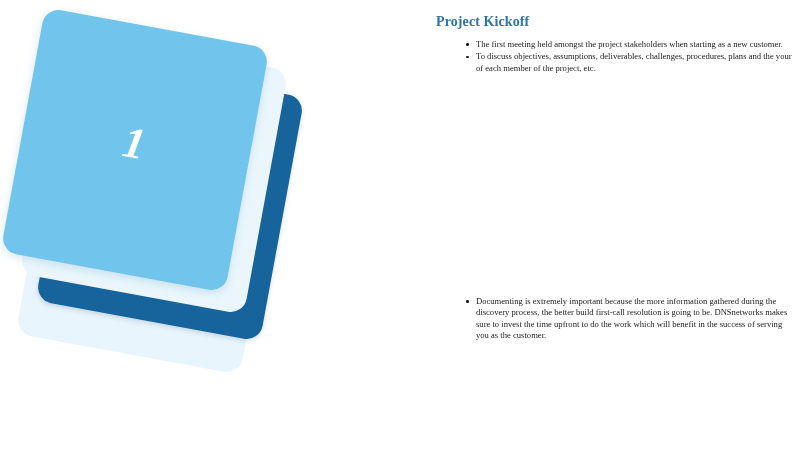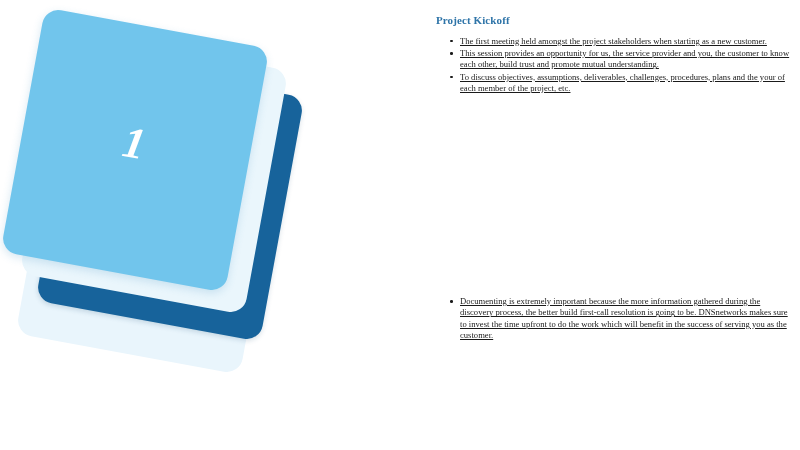--- a/index.html
+++ b/index.html
@@ -107,41 +107,40 @@
     width: 356px;
   }
   .section-kickoff   { top: 14px; }
   .section-discovery { top: 296px; }
 
   .section-heading {
     margin: 0 0 9px 0;
     color: #2e74a8;
     font-family: "Liberation Serif", "DejaVu Serif", serif;
     font-weight: 700;
-    font-size: 11px;
+    font-size: 14px;
     line-height: 1.15;
     letter-spacing: 0.1px;
   }
 
   .bullet-list {
     margin: 0;
     padding: 0 0 0 24px;
     list-style: none;
   }
 
   .bullet-item {
     position: relative;
-    margin: 0 0 1px 0;
+    margin: 0 0 1px 16px;
     padding: 0 0 0 0;
     color: #1a1a1a;
     font-family: "Liberation Serif", "DejaVu Serif", serif;
     font-size: 8.6px;
     line-height: 1.32;
     text-align: left;
-    text-decoration: underline;
   }
 
   .bullet-item::before {
     content: "";
     position: absolute;
     left: -10px;
     top: 4.2px;
     width: 2.6px;
     height: 2.6px;
     border-radius: 50%;
@@ -168,21 +167,20 @@
   </div>
 
   <div id="content">
 
     <div class="section section-kickoff">
 
       <h2 class="section-heading">Project Kickoff</h2>
 
       <ul class="bullet-list">
         <li class="bullet-item">The first meeting held amongst the project stakeholders when starting as a new customer.</li>
-        <li class="bullet-item">This session provides an opportunity for us, the service provider and you, the customer to know each other, build trust and promote mutual understanding.</li>
         <li class="bullet-item">To discuss objectives, assumptions, deliverables, challenges, procedures, plans and the your of each member of the project, etc.</li>
       </ul>
     </div>
 
     <div class="section section-discovery">
 
 
       <ul class="bullet-list">
         <li class="bullet-item">Documenting is extremely important because the more information gathered during the discovery process, the better build first-call resolution is going to be. DNSnetworks makes sure to invest the time upfront to do the work which will benefit in the success of serving you as the customer.</li>
       </ul>

